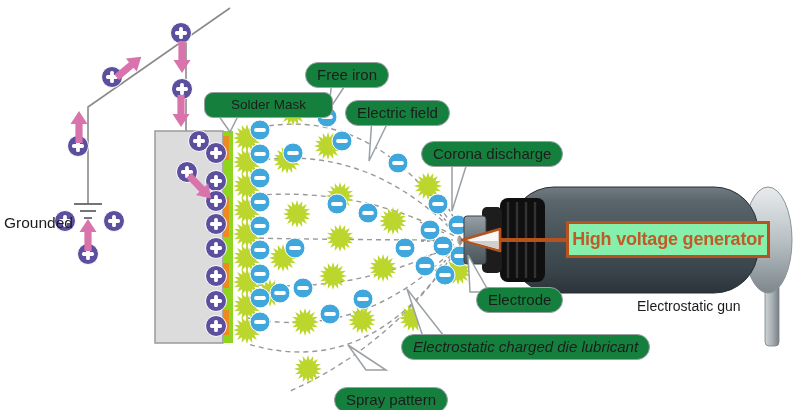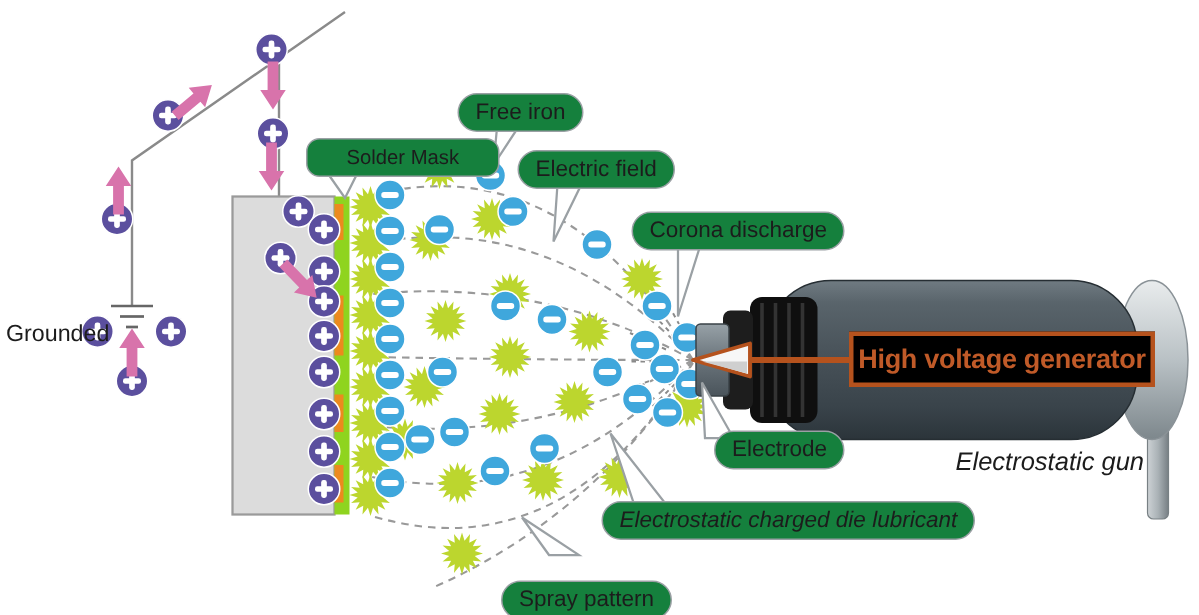--- a/index.html
+++ b/index.html
@@ -19,23 +19,23 @@
   .fieldline{stroke:var(--field-line);stroke-width:1.4;fill:none;stroke-dasharray:5 4;}
   .ray{stroke:#8a8a8a;stroke-width:1.3;fill:none;stroke-dasharray:3 3;}
   .tail{fill:#fff;stroke:var(--bubble-border);stroke-width:1.5;}
 
   .bubble{position:absolute;background:#15803d;border:1.7px solid var(--bubble-border);
           border-radius:14px;font-size:15px;color:var(--text-dark);
           padding:2px 11px;white-space:nowrap;line-height:1.3;}
   .bubble.small{font-size:13.5px;border-radius:9px;padding:3px 26px;}
   .plain{position:absolute;color:var(--text-dark);white-space:nowrap;}
   .grounded{left:4px;top:184px;font-size:15.5px;margin-top:30px;}
-  .gunlabel{left:637px;top:298px;font-size:17px;font-style:italic;}
+  .gunlabel{left:637px;top:298px;font-size:14px;}
   .hvg{position:absolute;left:566px;top:221px;width:204px;height:37px;
-       background:#000000;border:3.5px solid var(--hv-accent);box-sizing:border-box;
+       background:#86efac;border:3.5px solid var(--hv-accent);box-sizing:border-box;
        color:var(--hv-text);font-size:18px;font-weight:600;letter-spacing:-0.2px;
        display:flex;align-items:center;justify-content:center;white-space:nowrap;}
 </style>
 </head>
 <body>
 
 <div class="stage">
 
 <svg width="799" height="410" viewBox="0 0 799 410">
   <defs>

